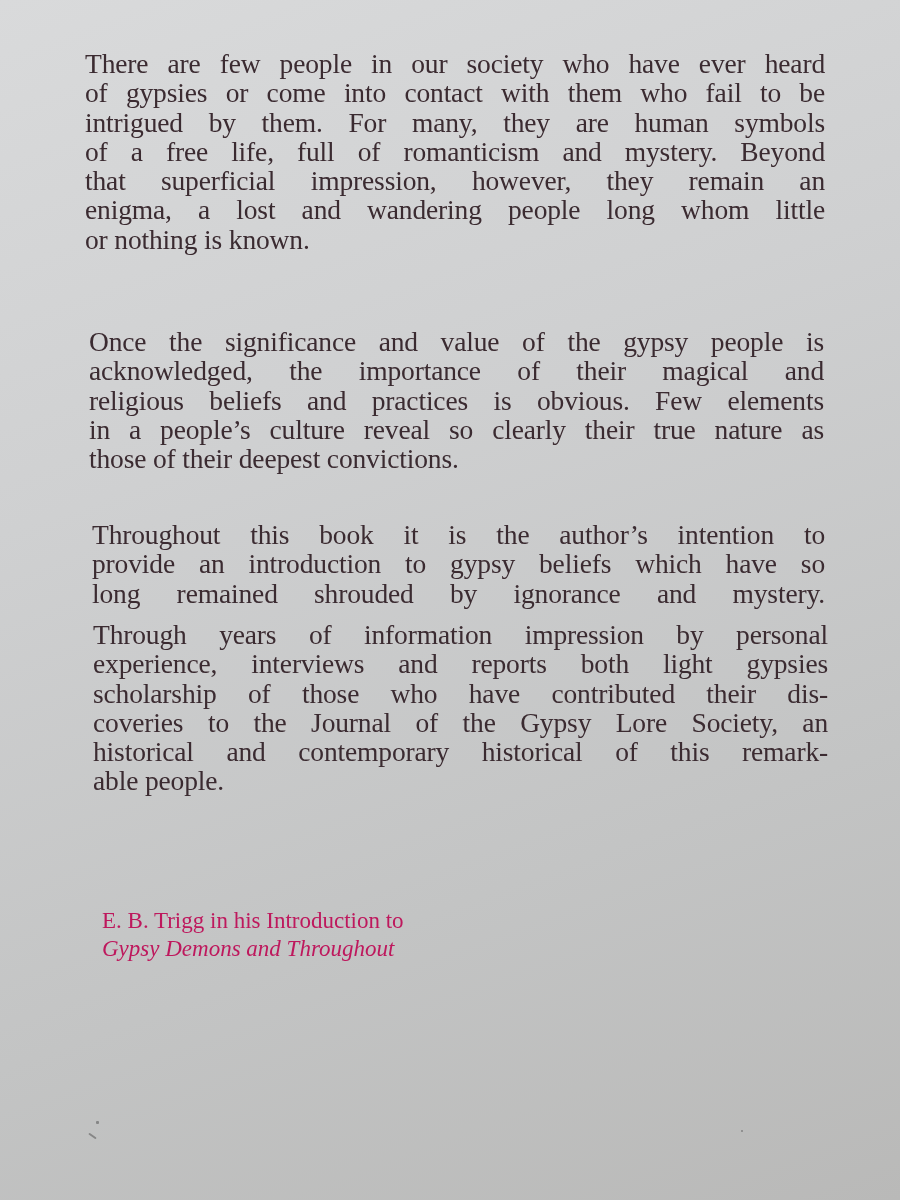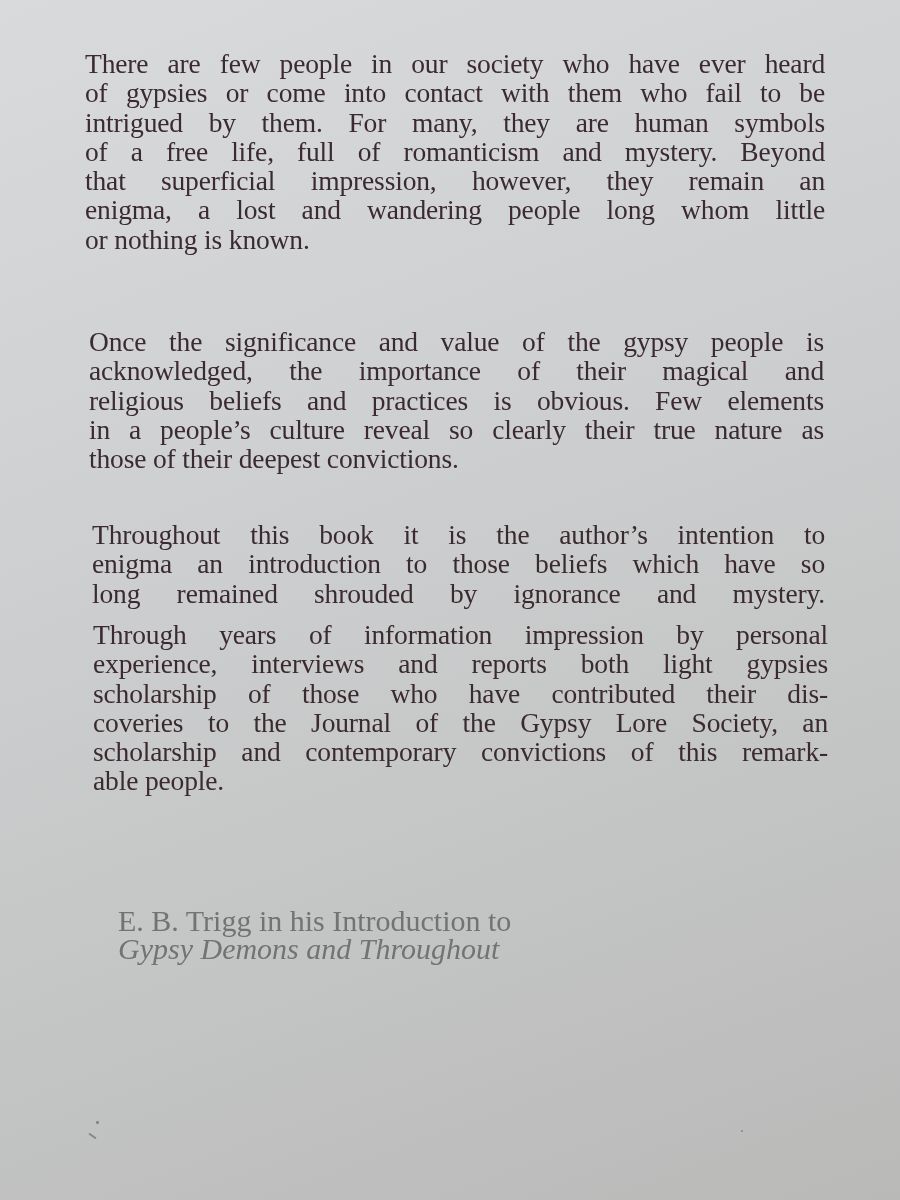--- a/index.html
+++ b/index.html
@@ -25,21 +25,21 @@
       text-align: justify;
       text-align-last: justify;
     }
     .line.last { text-align-last: left; }
     #p1 { top: 40px; }
     #p2 { top: 318px; left: 89px; width: 735px; }
     #p3 { top: 495px; left: 92px; width: 733px; margin-top: 16px; }
     #p4 { top: 611px; left: 93px; width: 735px; }
     .attribution {
       position: absolute; left: 102px; top: 898px;
-      color: #737373; font-size: 30px; line-height: 28px; margin-left: 16px;
+      color: #be185d; font-size: 23px; line-height: 28px;
     }
     .attribution .title { font-style: italic; display: block; }
     .attribution .byline { display: block; }
     .speck { position: absolute; background: #555; border-radius: 1px; opacity: 0.55; }
   </style>
 </head>
 <body>
 
 <div class="page">
 
@@ -56,30 +56,30 @@
   <div class="para" id="p2">
     <span class="line">Once the significance and value of the gypsy people is</span>
     <span class="line">acknowledged, the importance of their magical and</span>
     <span class="line">religious beliefs and practices is obvious. Few elements</span>
     <span class="line">in a people’s culture reveal so clearly their true nature as</span>
     <span class="line last">those of their deepest convictions.</span>
   </div>
 
   <div class="para" id="p3">
     <span class="line">Throughout this book it is the author’s intention to</span>
-    <span class="line">enigma an introduction to those beliefs which have so</span>
+    <span class="line">provide an introduction to gypsy beliefs which have so</span>
     <span class="line">long remained shrouded by ignorance and mystery.</span>
   </div>
 
   <div class="para" id="p4">
     <span class="line">Through years of information impression by personal</span>
     <span class="line">experience, interviews and reports both light gypsies</span>
     <span class="line">scholarship of those who have contributed their dis-</span>
     <span class="line">coveries to the Journal of the Gypsy Lore Society, an</span>
-    <span class="line">scholarship and contemporary convictions of this remark-</span>
+    <span class="line">historical and contemporary historical of this remark-</span>
     <span class="line last">able people.</span>
   </div>
 
   <div class="attribution">
     <span class="byline">E. B. Trigg in his Introduction to</span>
     <span class="title">Gypsy Demons and Throughout</span>
   </div>
 
   <div class="speck" style="left:96px; top:1112px; width:3px; height:3px;"></div>
   <div class="speck" style="left:88px; top:1126px; width:9px; height:2px; transform:rotate(35deg);"></div>

